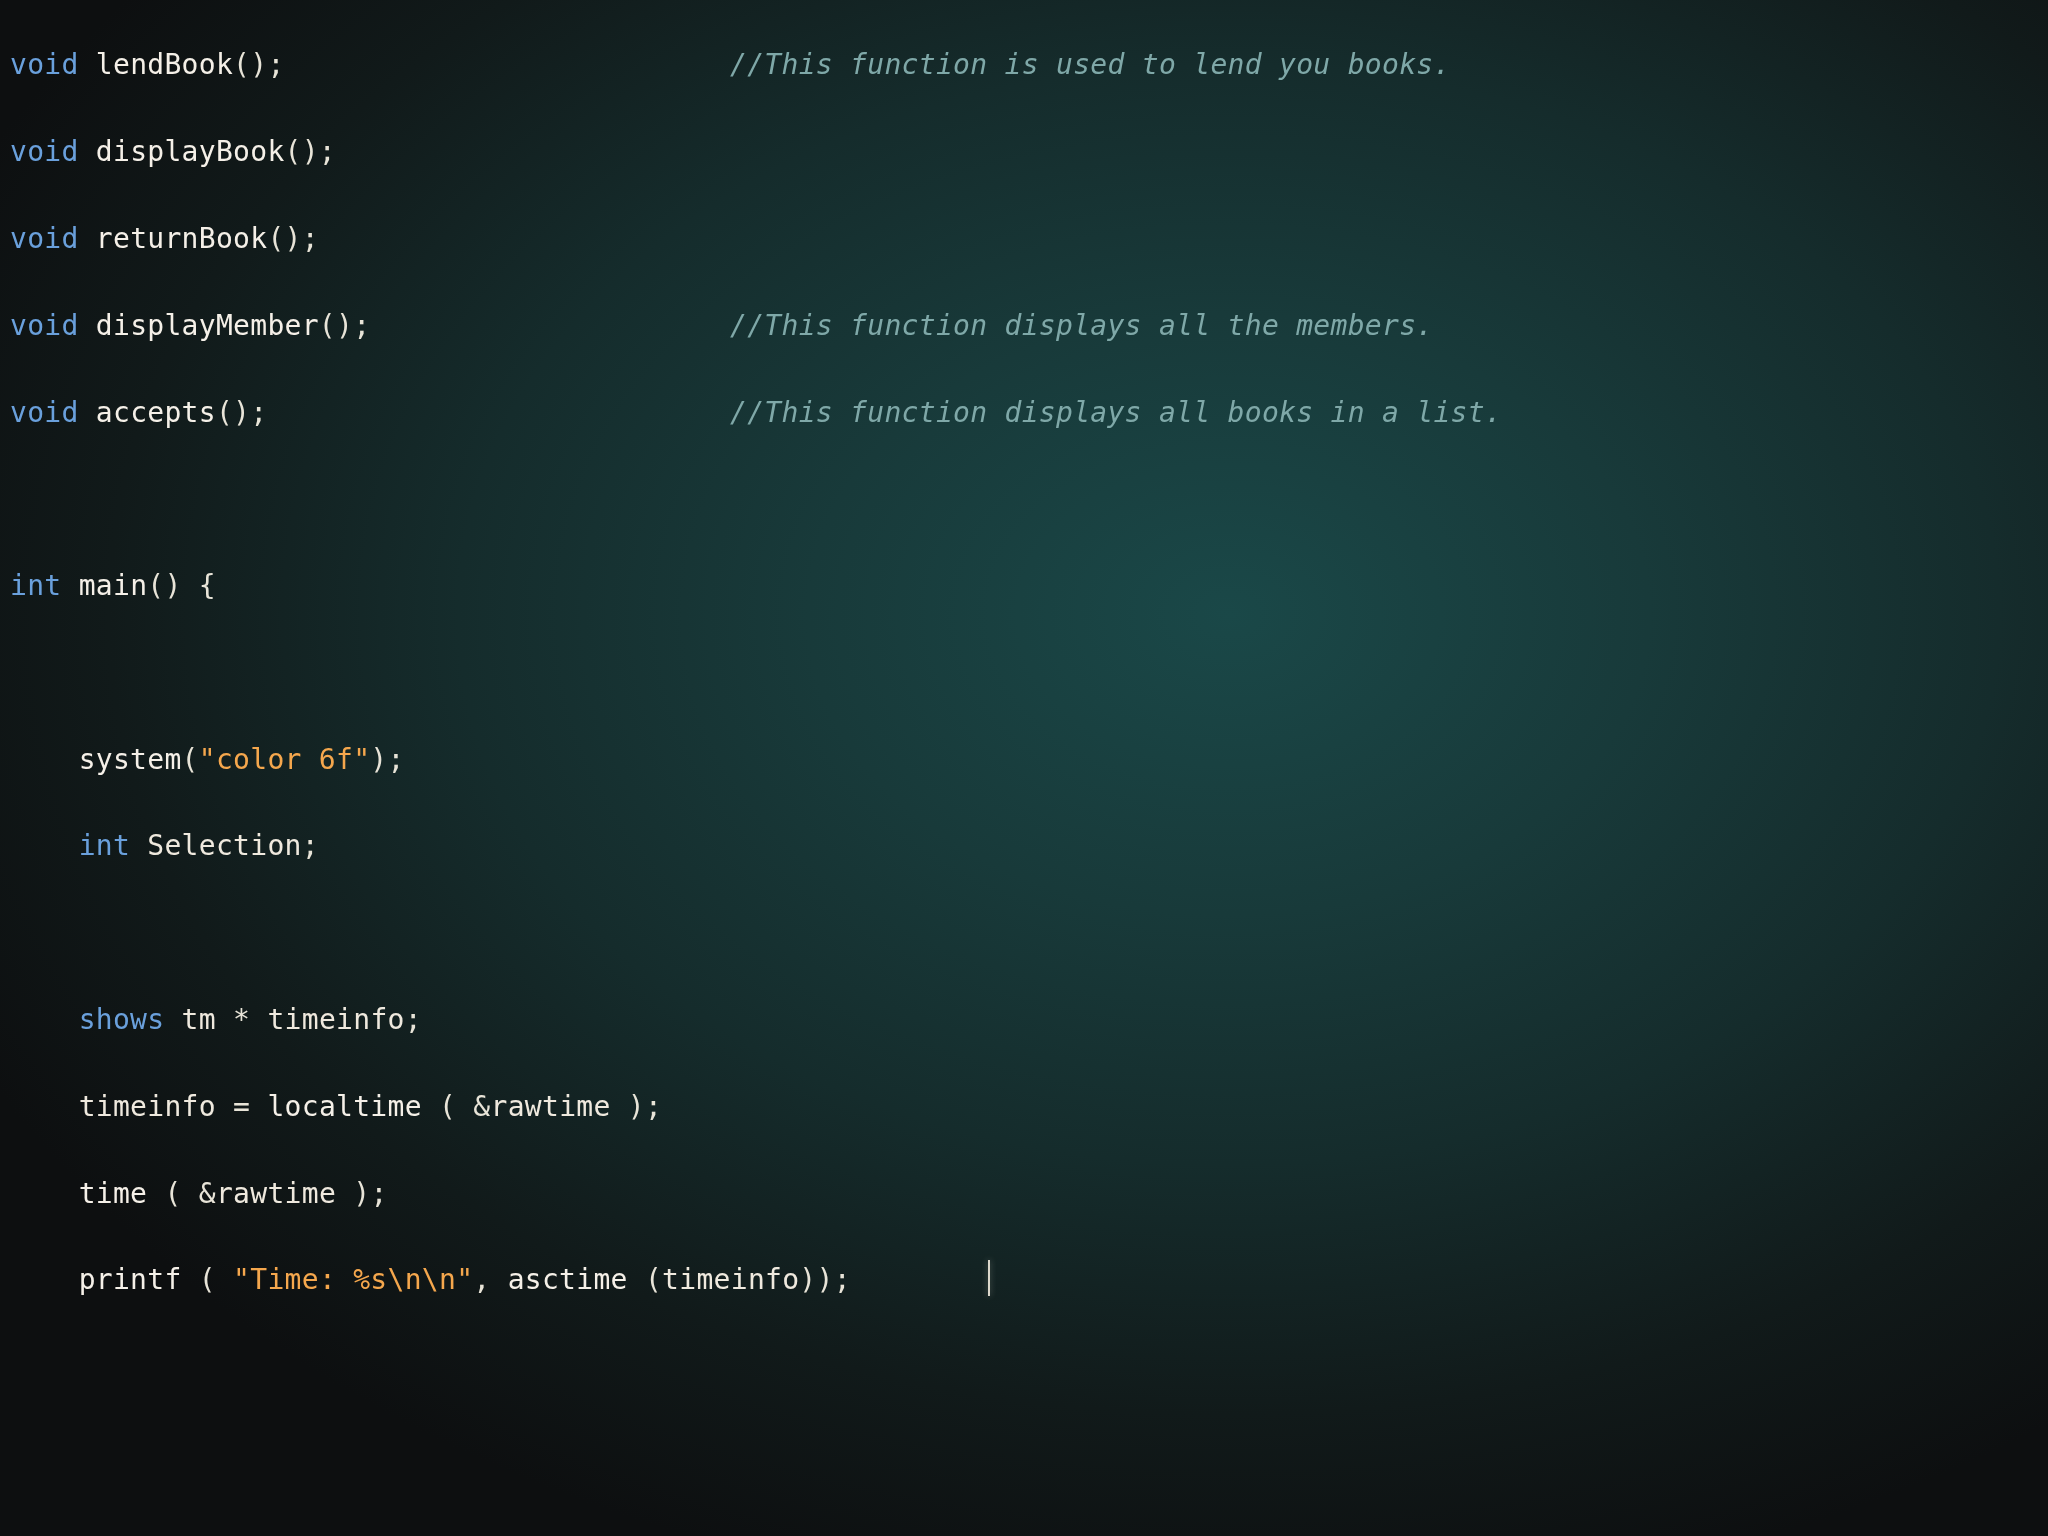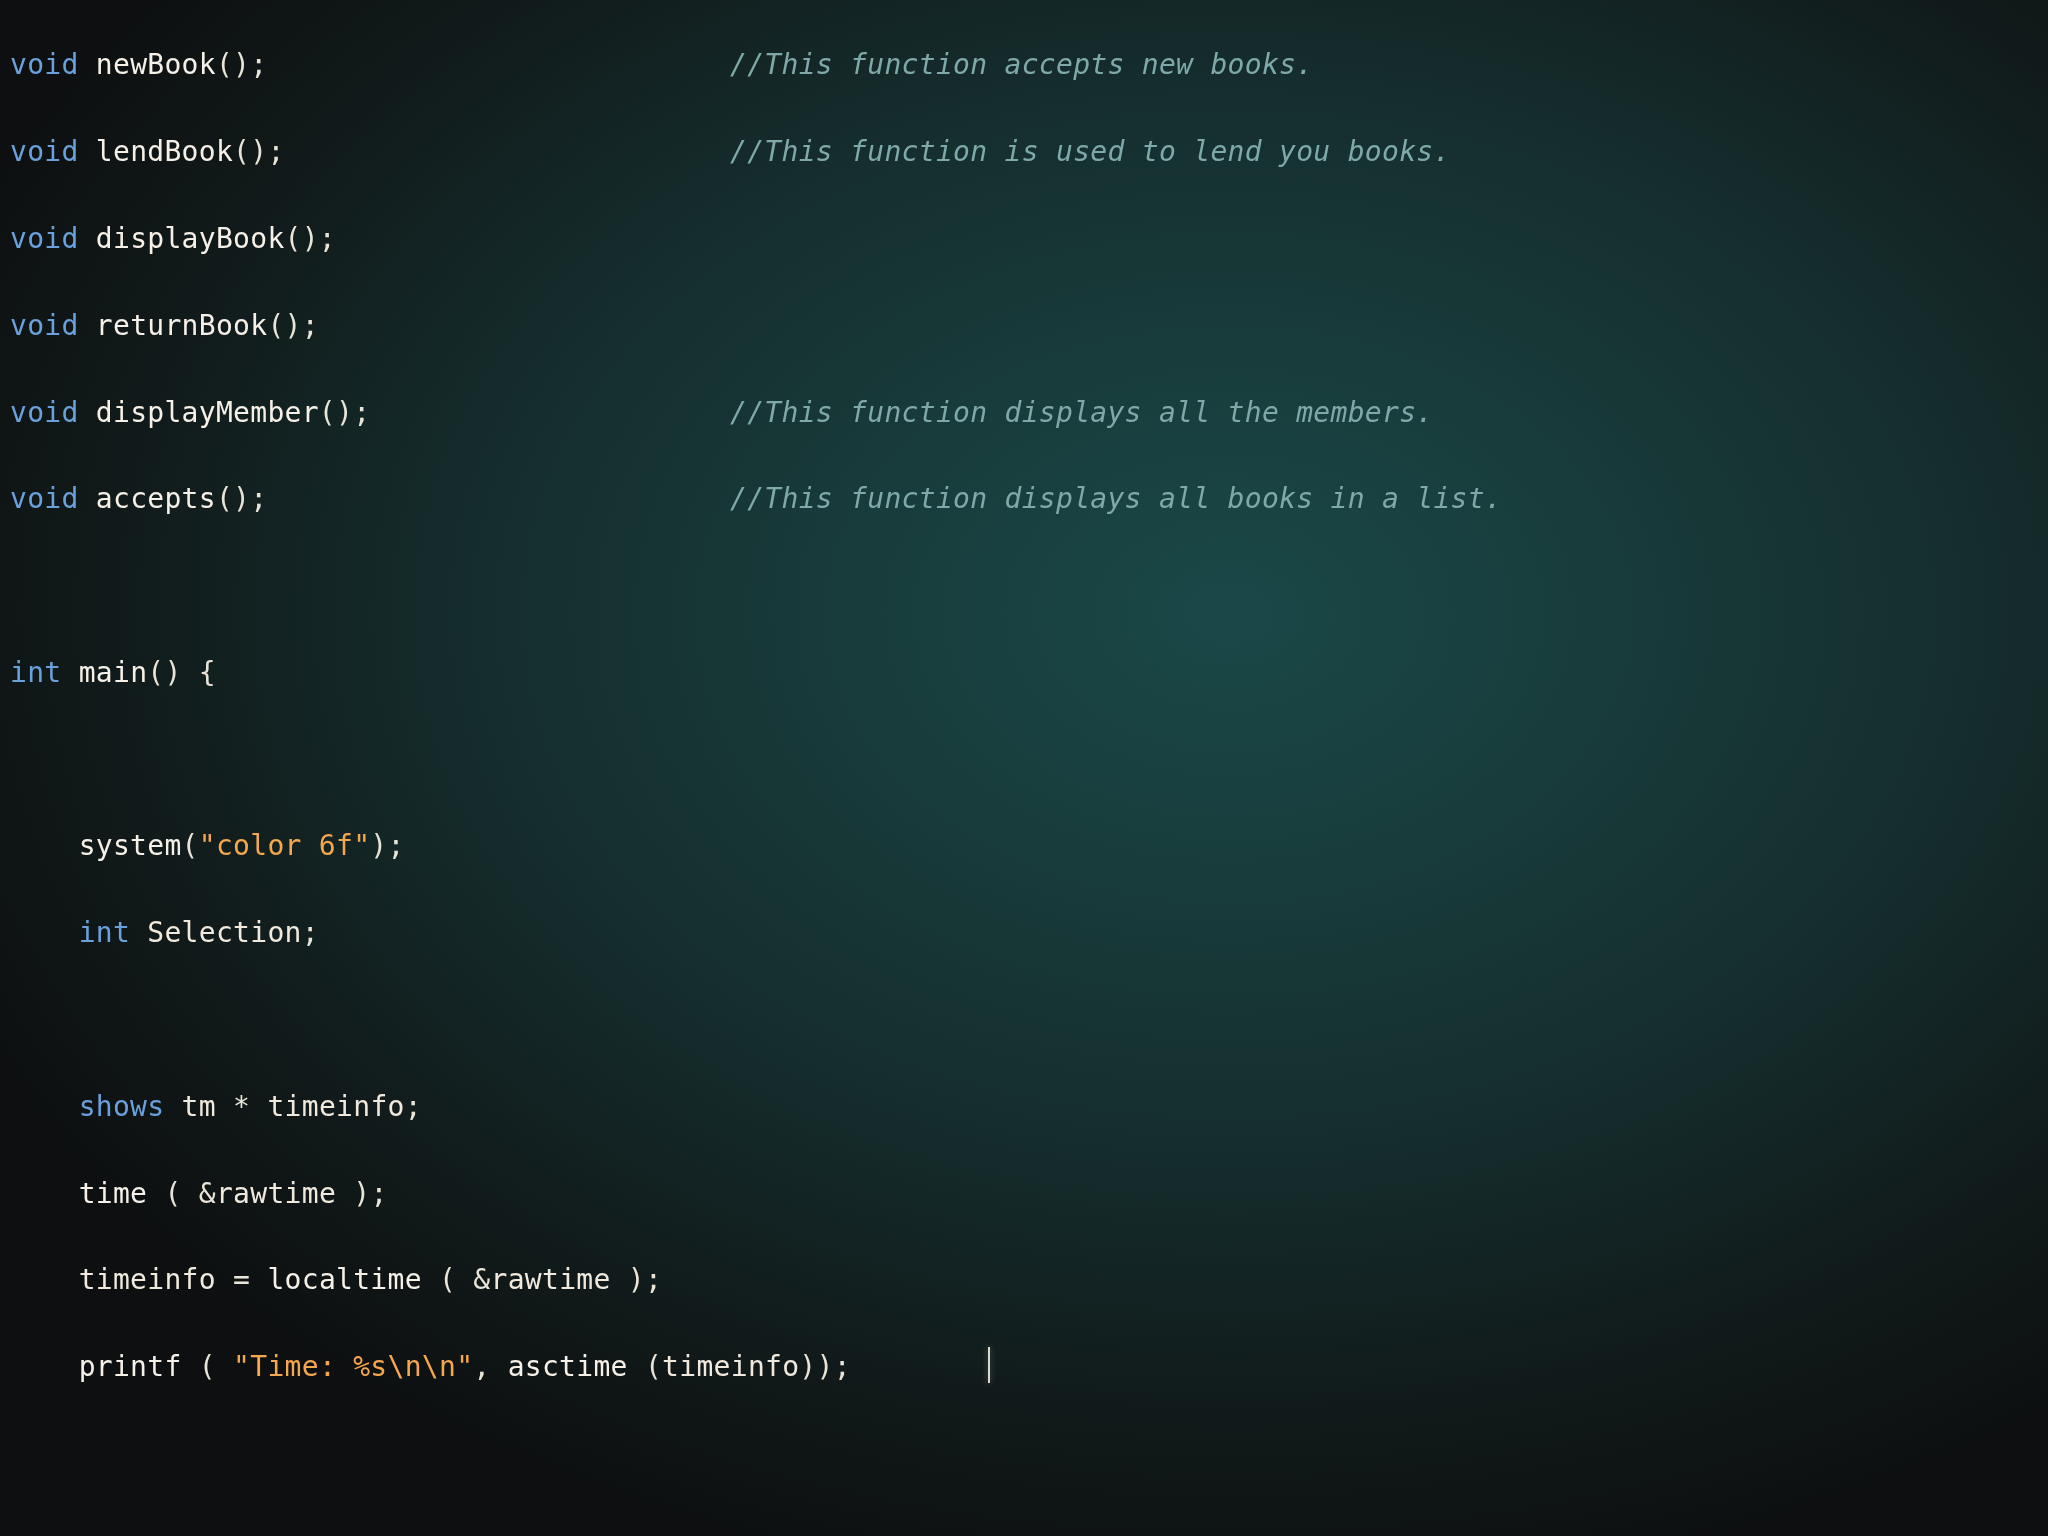--- a/index.html
+++ b/index.html
@@ -37,35 +37,34 @@
   .col2 {
     position: absolute;
     left: 720px;
   }
   .cmtline { position:relative; }
 </style>
 </head>
 <body>
 
 <div class="editor">
-<span class="line cmtline"><span class="kw">void</span> <span class="fn">newBook</span><span class="punc">();</span><span class="cmt col2">//This function accepts new books.</span></span>
 <span class="line cmtline"><span class="kw">void</span> <span class="fn">lendBook</span><span class="punc">();</span><span class="cmt col2">//This function is used to lend you books.</span></span>
 <span class="line cmtline"><span class="kw">void</span> <span class="fn">displayBook</span><span class="punc">();</span></span>
 <span class="line cmtline"><span class="kw">void</span> <span class="fn">returnBook</span><span class="punc">();</span></span>
 <span class="line cmtline"><span class="kw">void</span> <span class="fn">displayMember</span><span class="punc">();</span><span class="cmt col2">//This function displays all the members.</span></span>
 <span class="line cmtline"><span class="kw">void</span> <span class="fn">accepts</span><span class="punc">();</span><span class="cmt col2">//This function displays all books in a list.</span></span>
 <span class="line"> </span>
 <span class="line"><span class="kw">int</span> <span class="fn">main</span><span class="punc">() {</span></span>
 <span class="line"> </span>
 <span class="line">    <span class="fn">system</span><span class="punc">(</span><span class="str">"color 6f"</span><span class="punc">);</span></span>
 <span class="line">    <span class="kw">int</span> <span class="ident">Selection</span><span class="punc">;</span></span>
 <span class="line"> </span>
 <span class="line">    <span class="kw">shows</span> <span class="ident">tm</span> <span class="punc">*</span> <span class="ident">timeinfo</span><span class="punc">;</span></span>
+<span class="line">    <span class="ident">timeinfo</span> <span class="punc">=</span> <span class="fn">localtime</span> <span class="punc">( &amp;</span><span class="ident">rawtime</span> <span class="punc">);</span></span>
 <span class="line">    <span class="fn">time</span> <span class="punc">( &amp;</span><span class="ident">rawtime</span> <span class="punc">);</span></span>
-<span class="line">    <span class="ident">timeinfo</span> <span class="punc">=</span> <span class="fn">localtime</span> <span class="punc">( &amp;</span><span class="ident">rawtime</span> <span class="punc">);</span></span>
 <span class="line">    <span class="fn">printf</span> <span class="punc">( </span><span class="str">"Time: %s\n\n"</span><span class="punc">, </span><span class="fn">asctime</span> <span class="punc">(</span><span class="ident">timeinfo</span><span class="punc">));</span>        <span class="caret"></span></span>
 <span class="line"> </span>
 
 
 
 
 
 
 
 

